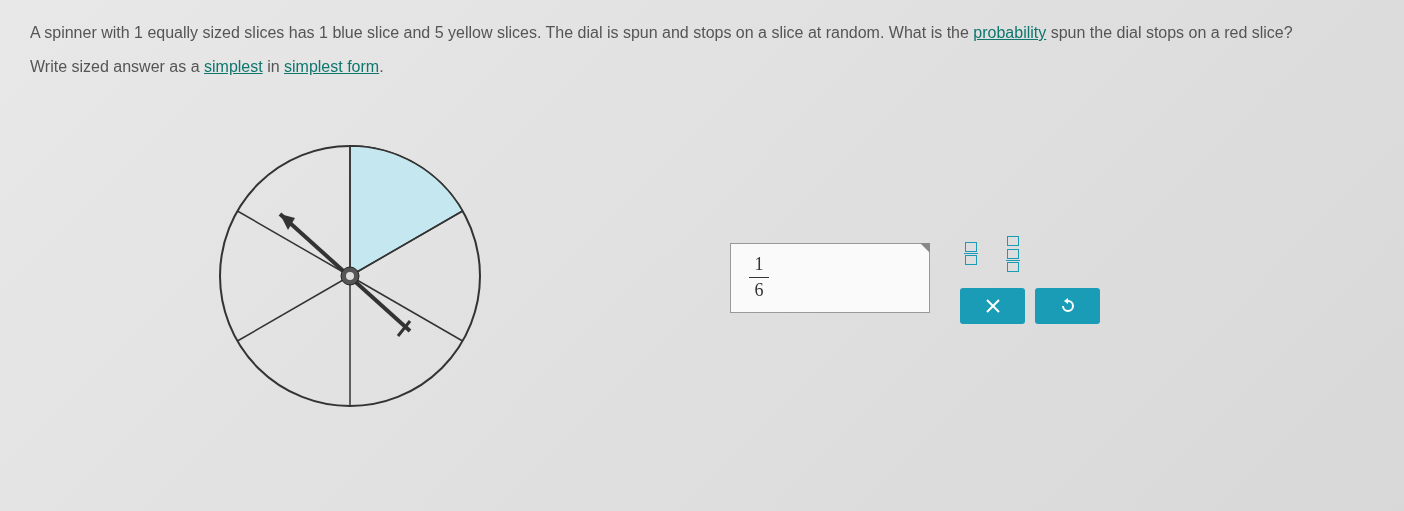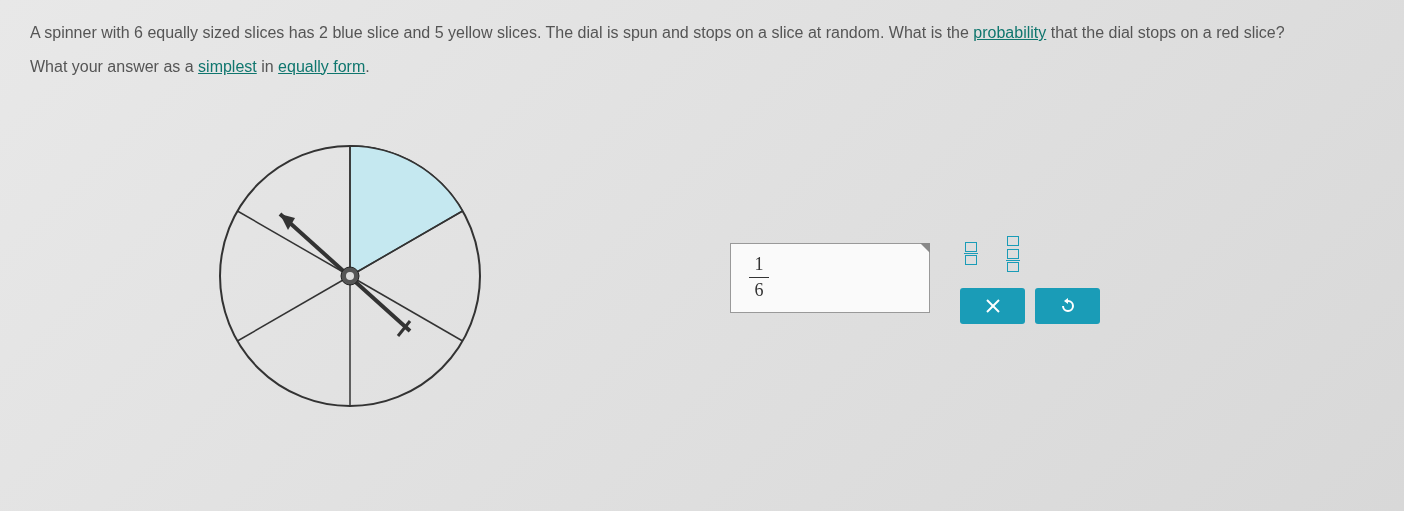--- a/index.html
+++ b/index.html
@@ -132,25 +132,25 @@
       cursor: pointer;
       display: flex;
       align-items: center;
       justify-content: center;
     }
   </style>
 </head>
 <body>
 
 <div class="question-text">
-  <span>A spinner with 6 equally sized slices has 2 blue slice and 5 yellow slices. The dial is spun and stops on a slice at random. What is the </span><span class="link">probability</span><span> that the dial stops on a red slice?</span>
+  <span>A spinner with 1 equally sized slices has 1 blue slice and 5 yellow slices. The dial is spun and stops on a slice at random. What is the </span><span class="link">probability</span><span> spun the dial stops on a red slice?</span>
 </div>
 
 <div class="instruction">
-  <span>What your answer as a </span><span class="link">simplest</span><span> in </span><span class="link">equally form</span><span>.</span>
+  <span>Write sized answer as a </span><span class="link">simplest</span><span> in </span><span class="link">simplest form</span><span>.</span>
 </div>
 
 <div class="content-area">
   <div class="spinner-container">
     <svg width="280" height="280" viewBox="0 0 280 280">
       <circle cx="140" cy="140" r="130" fill="none" stroke="#333" stroke-width="2"></circle>
 
       <path d="M 140 140 L 252.58 75 A 130 130 0 0 0 140 10 Z" fill="#c5e8f0" stroke="#333" stroke-width="1.5"></path>
 
       <line x1="140" y1="140" x2="140" y2="10" stroke="#333" stroke-width="1.5"></line>

